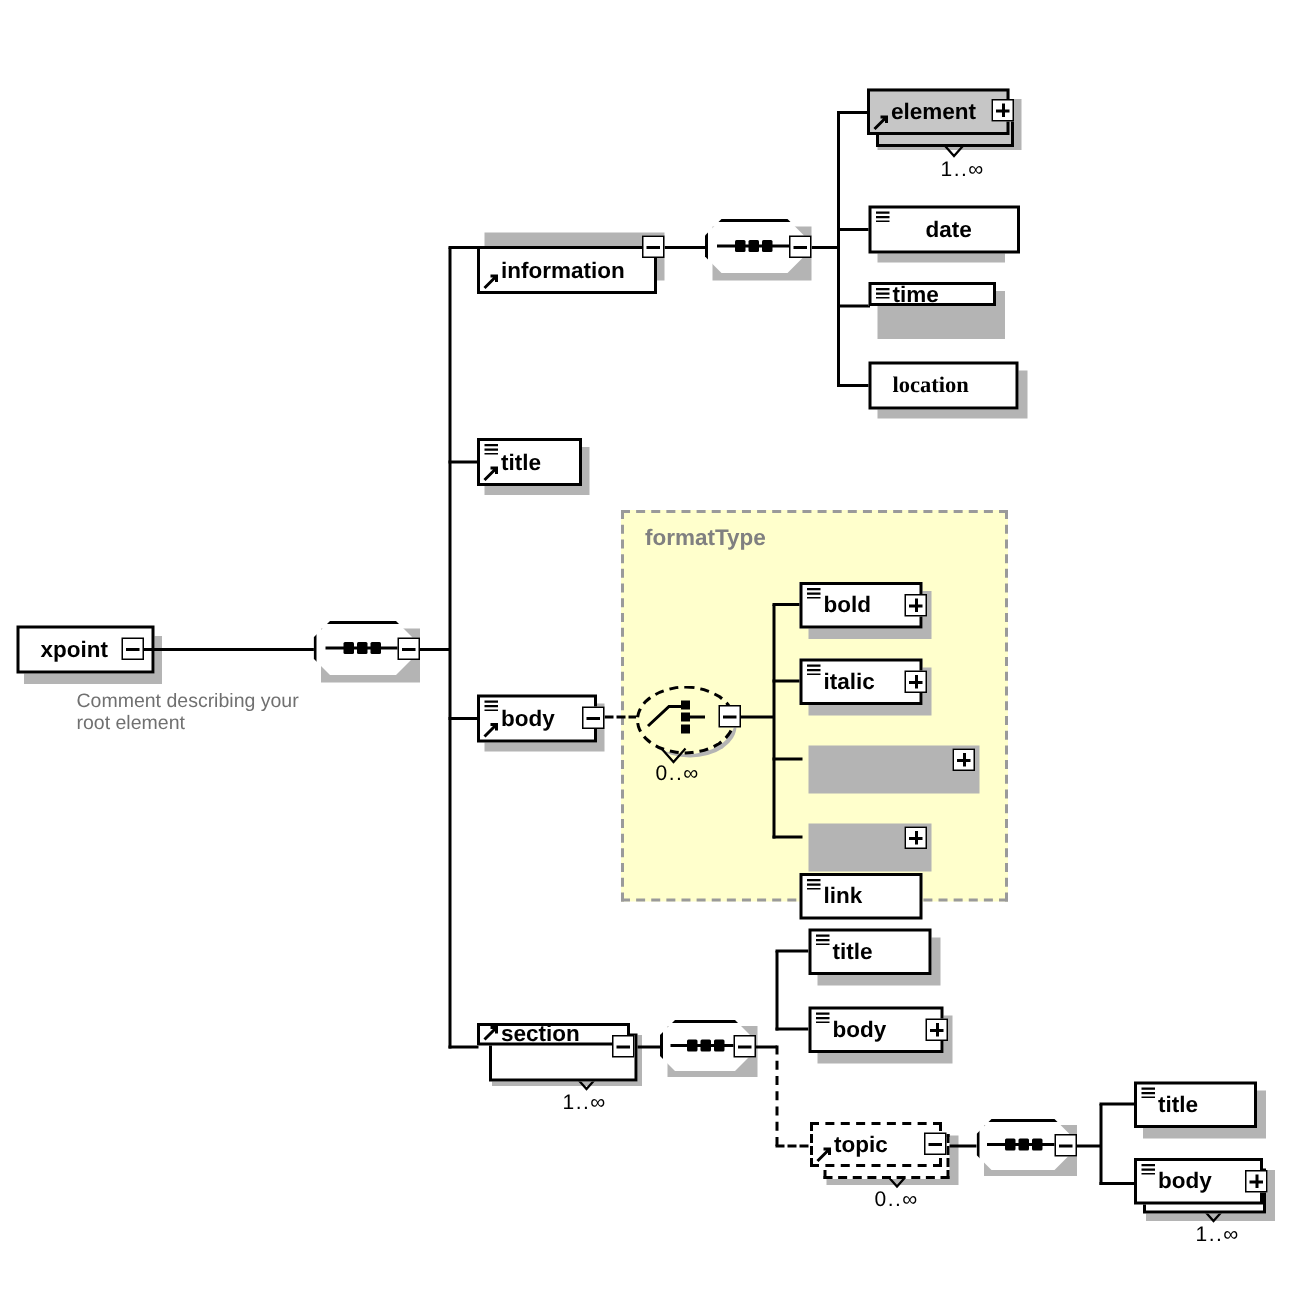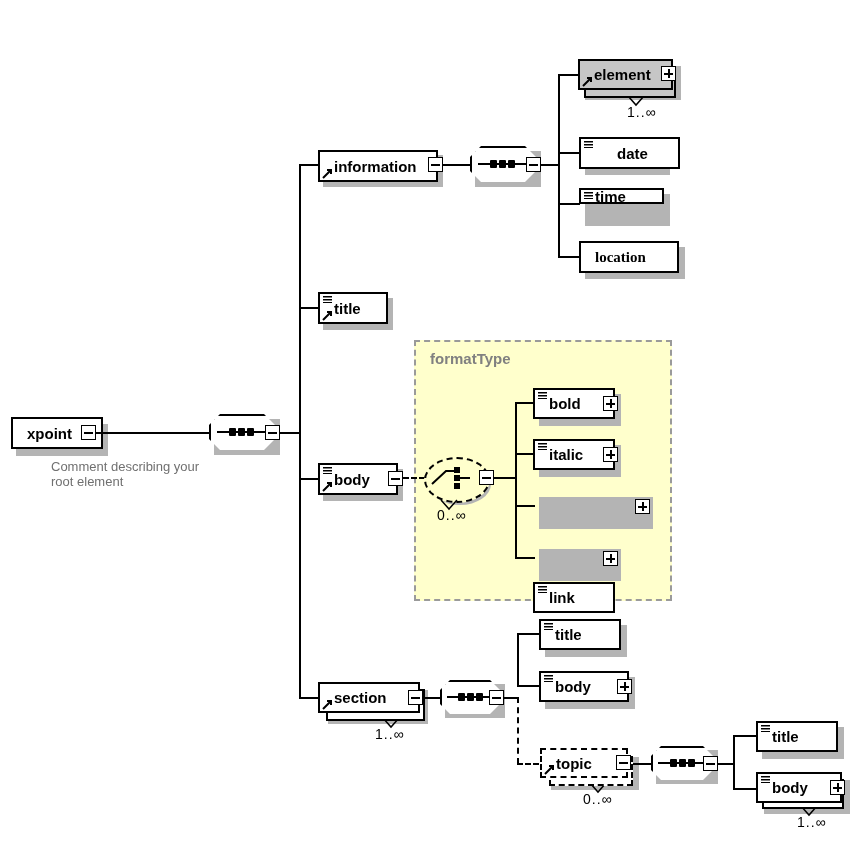--- a/index.html
+++ b/index.html
@@ -127,21 +127,21 @@
   <div class="toggle" style="left:265px;top:425px;"></div>
   <div class="hl" style="left:280px;top:432px;width:20px;"></div>
 
   <div class="vl" style="left:299px;top:165px;height:534px;"></div>
   <div class="hl" style="left:299px;top:164px;width:20px;"></div>
   <div class="hl" style="left:299px;top:307px;width:20px;"></div>
   <div class="hl" style="left:299px;top:478px;width:20px;"></div>
   <div class="hl" style="left:299px;top:697px;width:20px;"></div>
 
   <div class="shadow" style="left:323px;top:155px;width:120px;height:32px;"></div>
-  <div class="ebox" style="left:318px;top:150px;width:120px;height:32px;">
+  <div class="ebox" style="left:318px;top:164px;width:120px;height:32px;">
     <span class="mark-arrow">
       <svg width="11" height="11" viewBox="0 0 11 11">
           <path d="M1 10 L9 2 M5 2 L9 2 L9 6" stroke="#000" stroke-width="2" fill="none"></path>
         </svg>
     </span>
     <span class="lbl">information</span>
   </div>
   <div class="toggle" style="left:428px;top:157px;"></div>
   <div class="hl" style="left:443px;top:164px;width:27px;"></div>
 
@@ -271,21 +271,21 @@
 
   <div class="shadow" style="left:539px;top:549px;width:82px;height:32px;"></div>
   <div class="ebox" style="left:533px;top:543px;width:82px;height:31px;margin-top:39px;">
     <span class="mark-attr"></span>
     <span class="lbl">link</span>
   </div>
   <div class="toggle plus" style="left:603px;top:551px;"></div>
 
   <div class="shadow" style="left:328px;top:690px;width:100px;height:34px;"></div>
   <div class="stack" style="left:326px;top:689px;width:95px;height:28px;"></div>
-  <div class="ebox" style="left:318px;top:682px;width:102px;height:31px;z-index:2;">
+  <div class="ebox" style="left:318px;top:682px;width:102px;height:15px;z-index:2;">
     <span class="mark-arrow">
       <svg width="11" height="11" viewBox="0 0 11 11">
           <path d="M1 10 L9 2 M5 2 L9 2 L9 6" stroke="#000" stroke-width="2" fill="none"></path>
         </svg>
     </span>
     <span class="lbl">section</span>
   </div>
   <div class="toggle" style="left:408px;top:690px;z-index:6;"></div>
   <div class="cardmark" style="left:382px;top:715px;">
     <svg width="18" height="12" viewBox="0 0 18 12">

